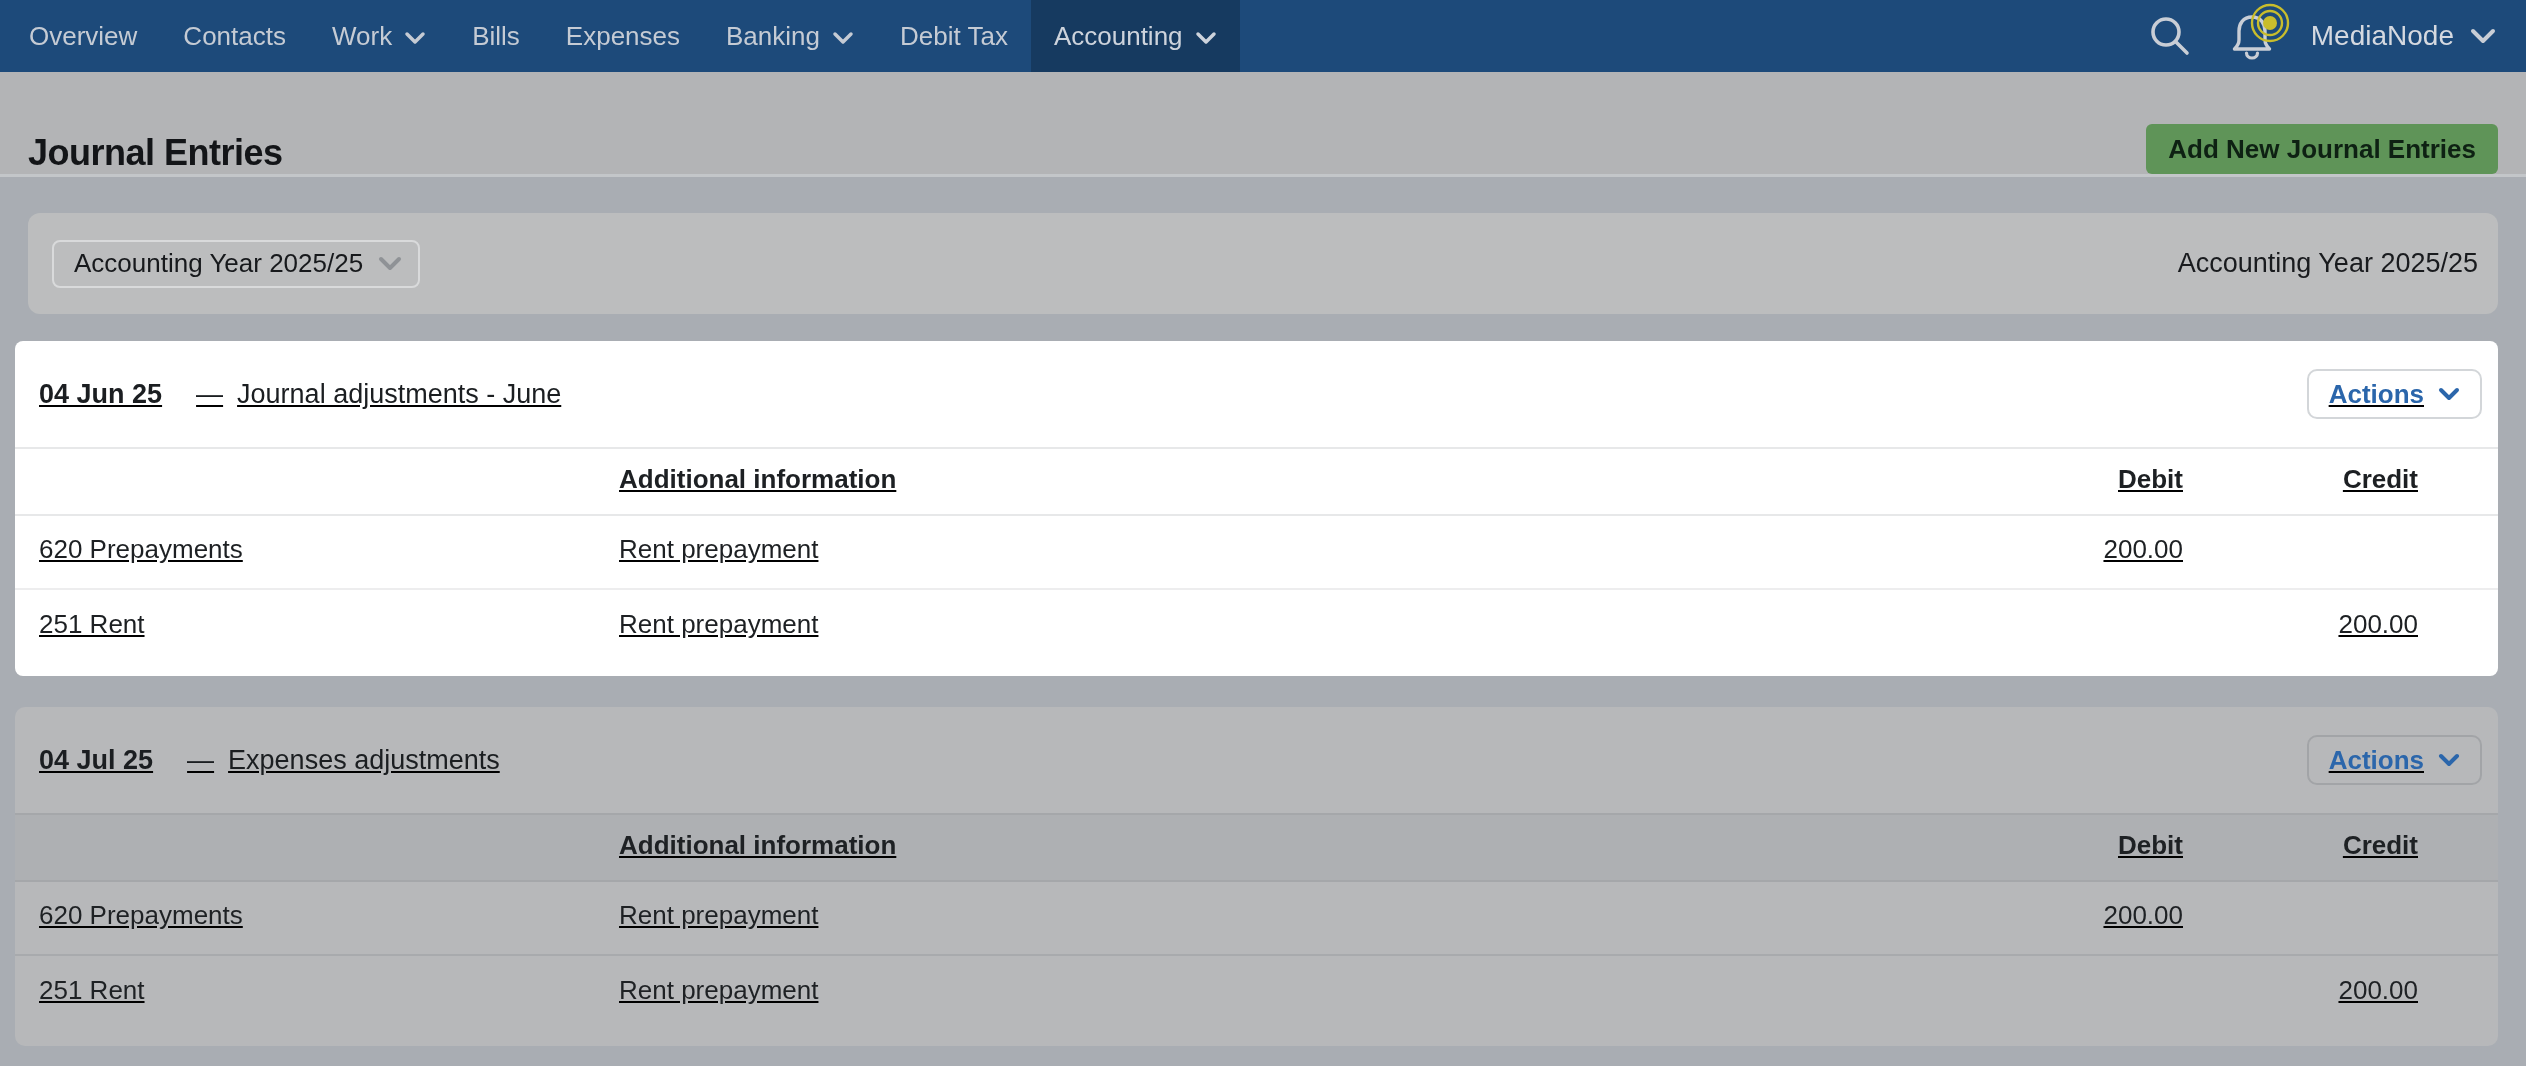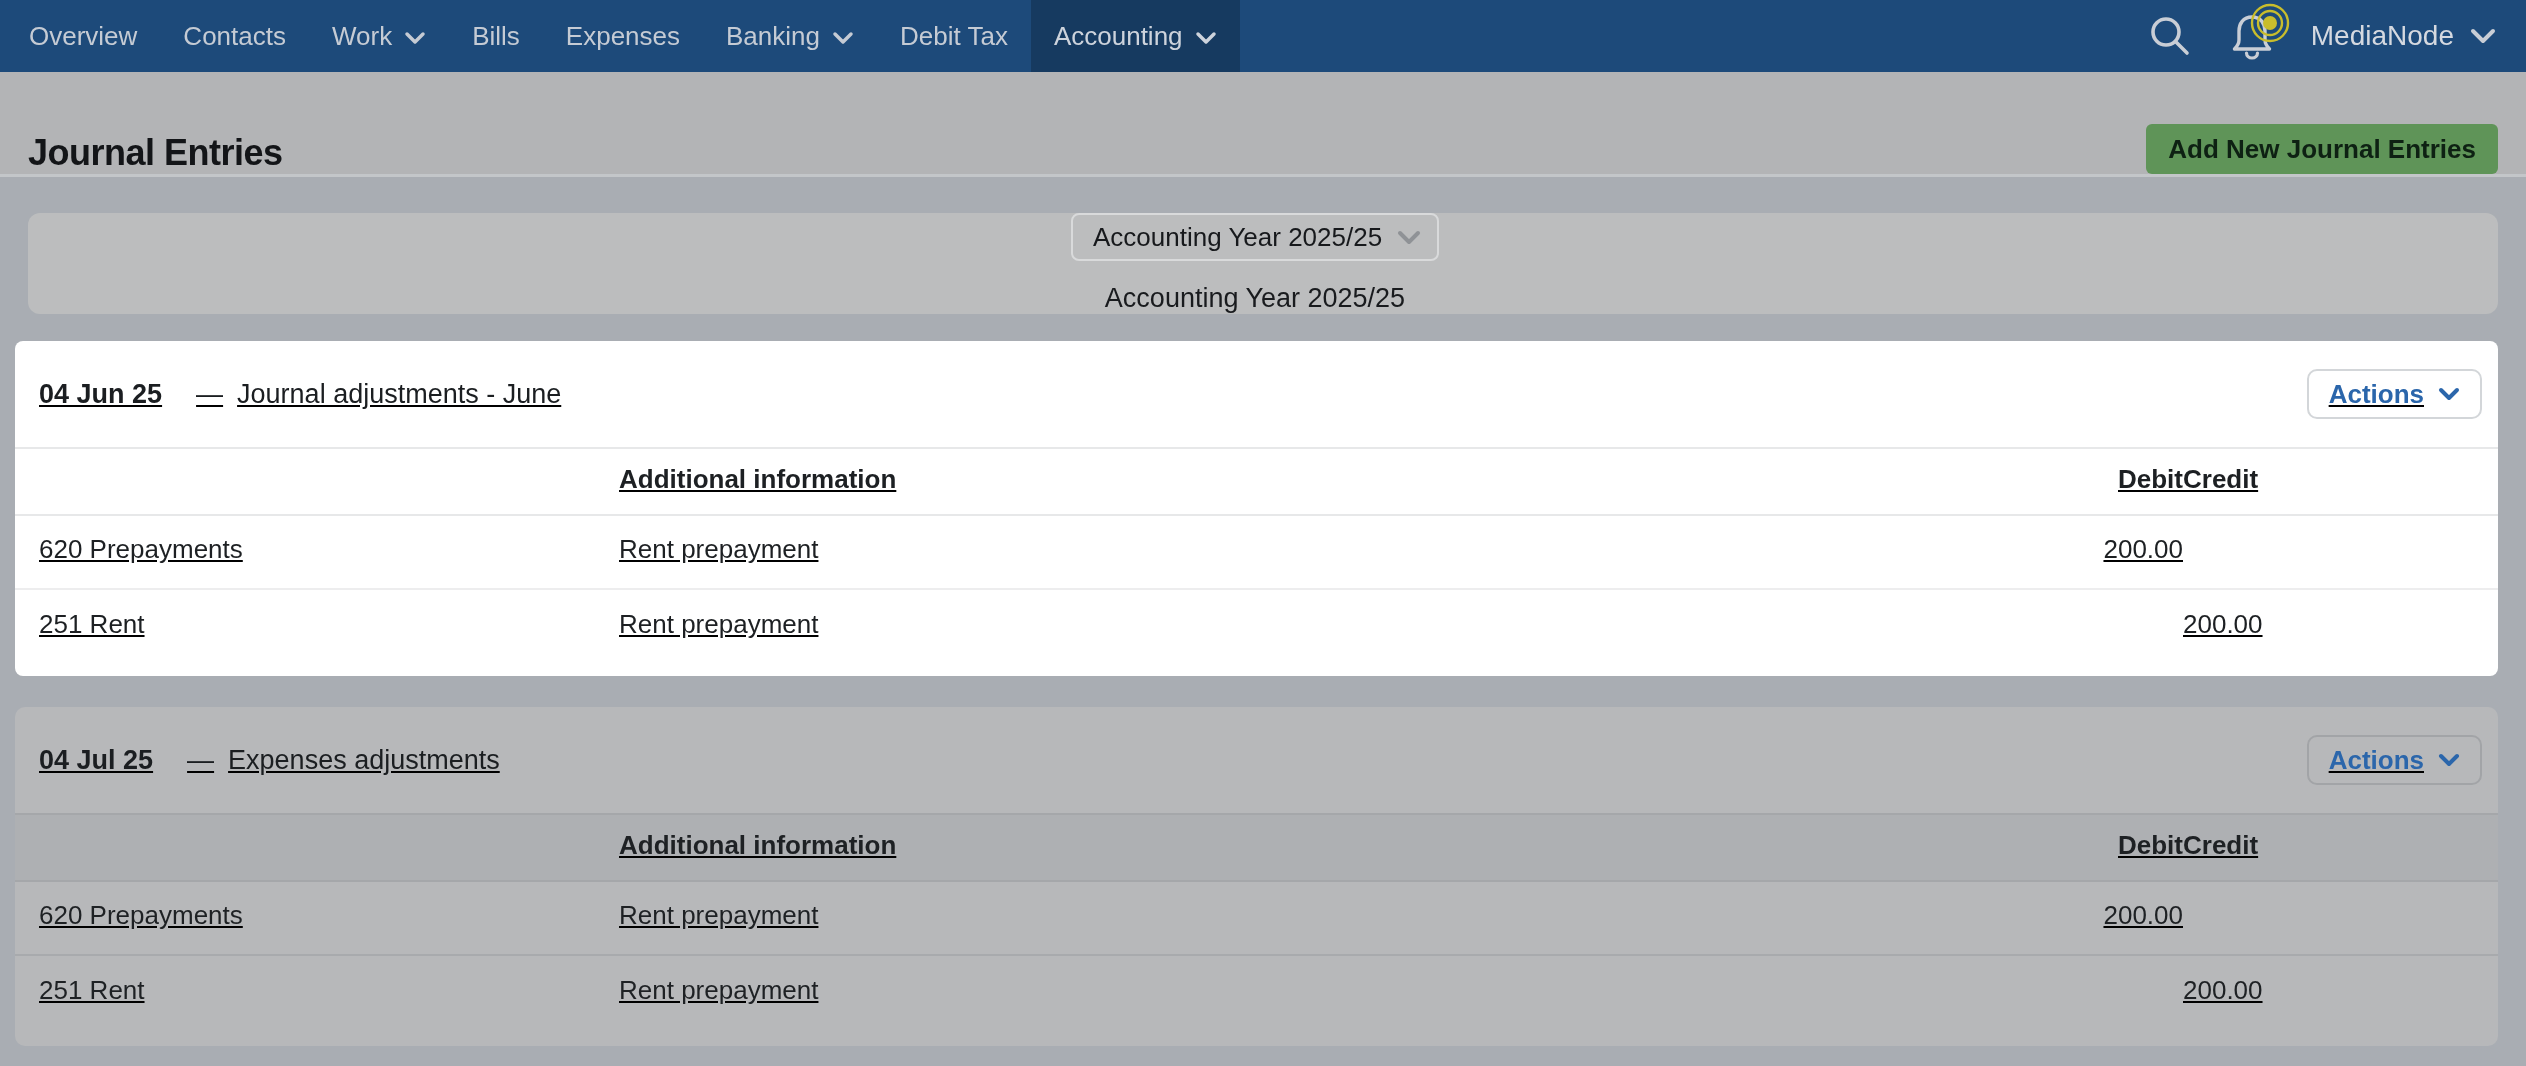--- a/index.html
+++ b/index.html
@@ -45,22 +45,21 @@
     background:#5f9458; border:none; border-radius:6px; height:50px;
     padding:0 22px; font-size:26px; font-weight:600; color:#0e2113;
     font-family:Liberation Sans, sans-serif; cursor:pointer; white-space:nowrap;
   }
 
   
   .filter-bar {
     position:absolute; top:213px; left:28px; right:28px; height:101px;
     background:#bcbdbe; border-radius:12px;
     display:flex; align-items:center; justify-content:space-between;
-    padding:0 40px 0 24px;
-    flex-direction:column;
+    padding:0 20px 0 24px;
   }
   .year-select {
     width:368px; height:48px; border:2px solid #d9dadb; border-radius:8px;
     display:flex; align-items:center; justify-content:space-between;
     padding:0 16px 0 20px; cursor:pointer; background:transparent;
   }
   .year-select .val { font-size:26px; color:#17191c; white-space:nowrap; }
   .year-label { font-size:27px; color:#191b1e; white-space:nowrap; }
 
   
@@ -82,21 +81,21 @@
   .card-1 .actions-btn { border:2px solid #d3d6d9; background:#ffffff; }
   .card-2 .actions-btn { border:2px solid #a2a4a7; }
 
   .jtable { width:100%; }
   .jrow {
     display:flex; align-items:center; padding:0 80px 5px 24px;
   }
   .jrow .c1 { width:580px; }
   .jrow .c2 { flex:1; }
   .jrow .c3 { width:180px; text-align:right; }
-  .jrow .c4 { width:235px; text-align:left; }
+  .jrow .c4 { width:235px; text-align:right; }
   .jrow { font-size:26px; color:#1d2023; }
   .thead { height:69px; font-weight:bold; }
   .trow { height:74px; }
 
   .card-1 .thead { border-top:2px solid #e7e8e9; border-bottom:2px solid #e7e8e9; }
   .card-1 .trow { border-bottom:2px solid #ededee; }
   .card-1 .trow:last-child { border-bottom:none; }
 
   .card-2 .thead { background:#aeb0b3; border-top:2px solid #a5a7aa; border-bottom:2px solid #a5a7aa; }
   .card-2 .trow { border-bottom:2px solid #a8aaad; }

